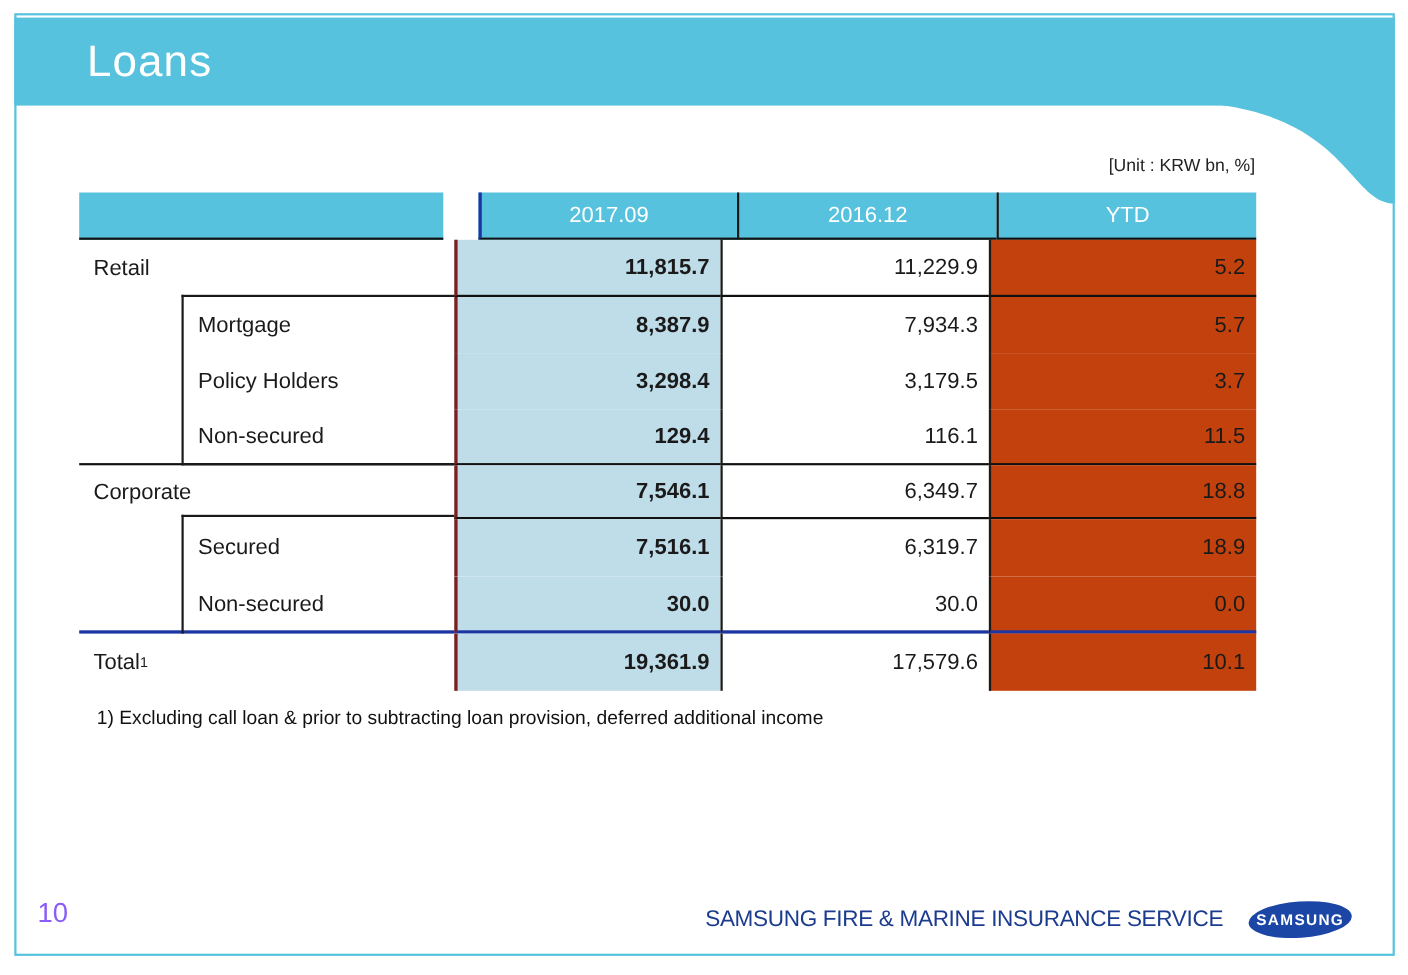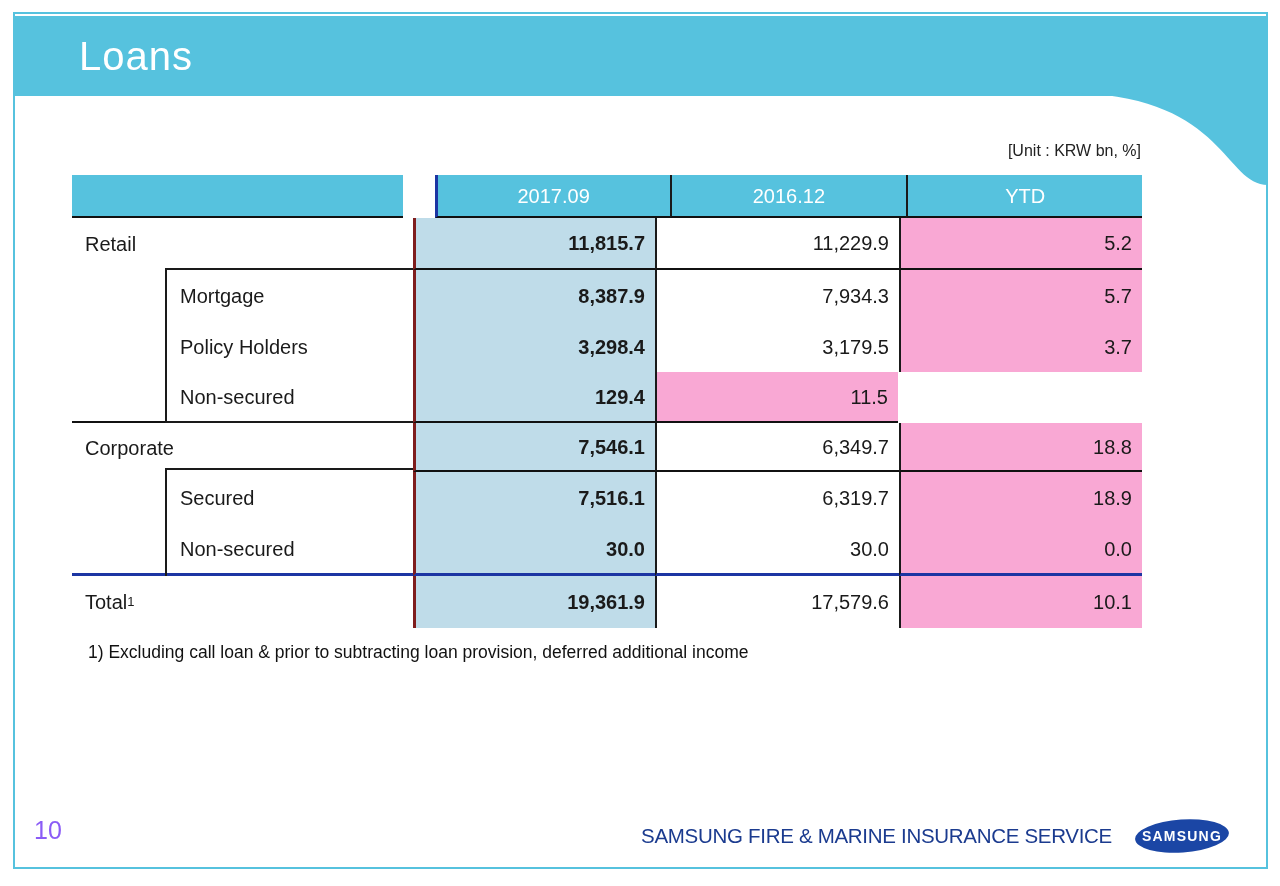--- a/index.html
+++ b/index.html
@@ -31,21 +31,21 @@
   .cell{
     box-sizing:border-box;display:flex;align-items:center;
     font-size:20px;color:#1a1a1a;line-height:1;
   }
   .c0{width:341px;padding-left:13px;}
   .c1{width:242px;justify-content:flex-end;padding-right:10px;
       background:#BFDCE9;border-left:3px solid #7f1d1d;font-weight:700;}
   .c2{width:244px;justify-content:flex-end;padding-right:10px;
       border-left:2px solid #1a1a1a;}
   .c3{width:243px;justify-content:flex-end;padding-right:10px;
-      background:#f9a8d4;border-left:2px solid #1a1a1a;}
+      background:#c2410c;border-left:2px solid #1a1a1a;}
   .header .cell{
     background:#56C2DE;color:#ffffff;justify-content:center;
     padding:0;font-weight:400;border-bottom:2px solid #111111;
   }
   .header .c1{border-left:3px solid #1C35A3;margin-left:32px;}
   .sub .c0{padding-left:108px;}
   .line-dark .cell{border-bottom:2px solid #111111;}
   .line-dark-v .c1,.line-dark-v .c2,.line-dark-v .c3{border-bottom:2px solid #111111;}
   .line-navy .cell{border-bottom:3px solid #1C35A3;}
   .group-box{
@@ -104,20 +104,21 @@
   <div class="row sub" style="height:51px">
     <div class="cell c0">Policy Holders</div>
     <div class="cell c1">3,298.4</div>
     <div class="cell c2">3,179.5</div>
     <div class="cell c3">3.7</div>
   </div>
 
   <div class="row sub line-dark" style="height:51px">
     <div class="cell c0">Non-secured</div>
     <div class="cell c1">129.4</div>
+    <div class="cell c2">116.1</div>
     <div class="cell c3">11.5</div>
   </div>
 
   <div class="row line-dark-v" style="height:49px">
     <div class="cell c0">Corporate</div>
     <div class="cell c1">7,546.1</div>
     <div class="cell c2">6,349.7</div>
     <div class="cell c3">18.8</div>
   </div>
 

